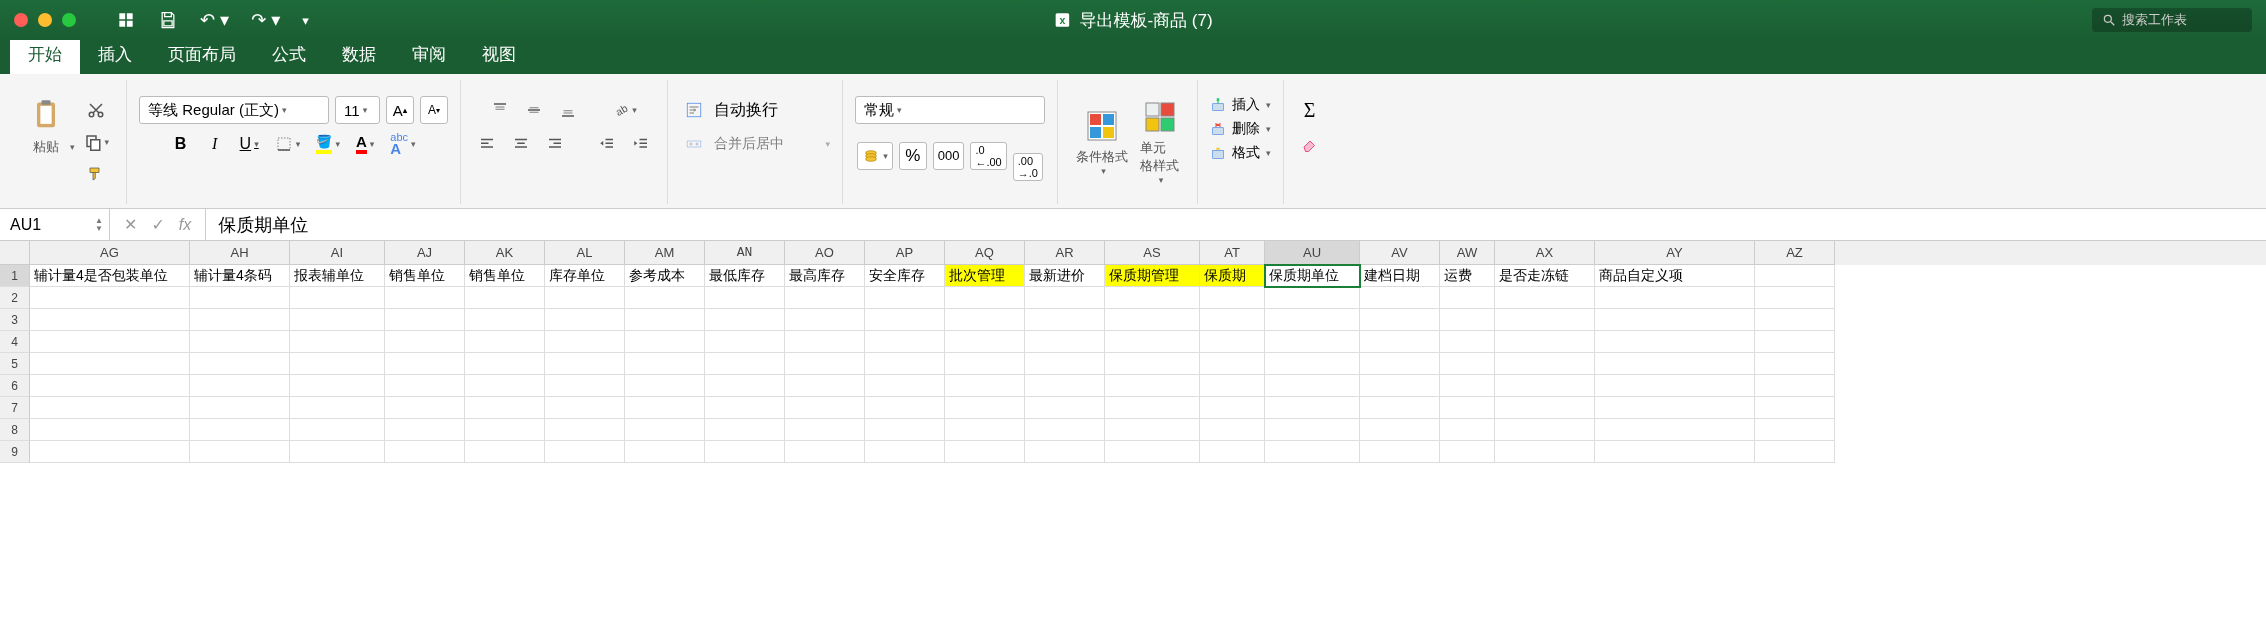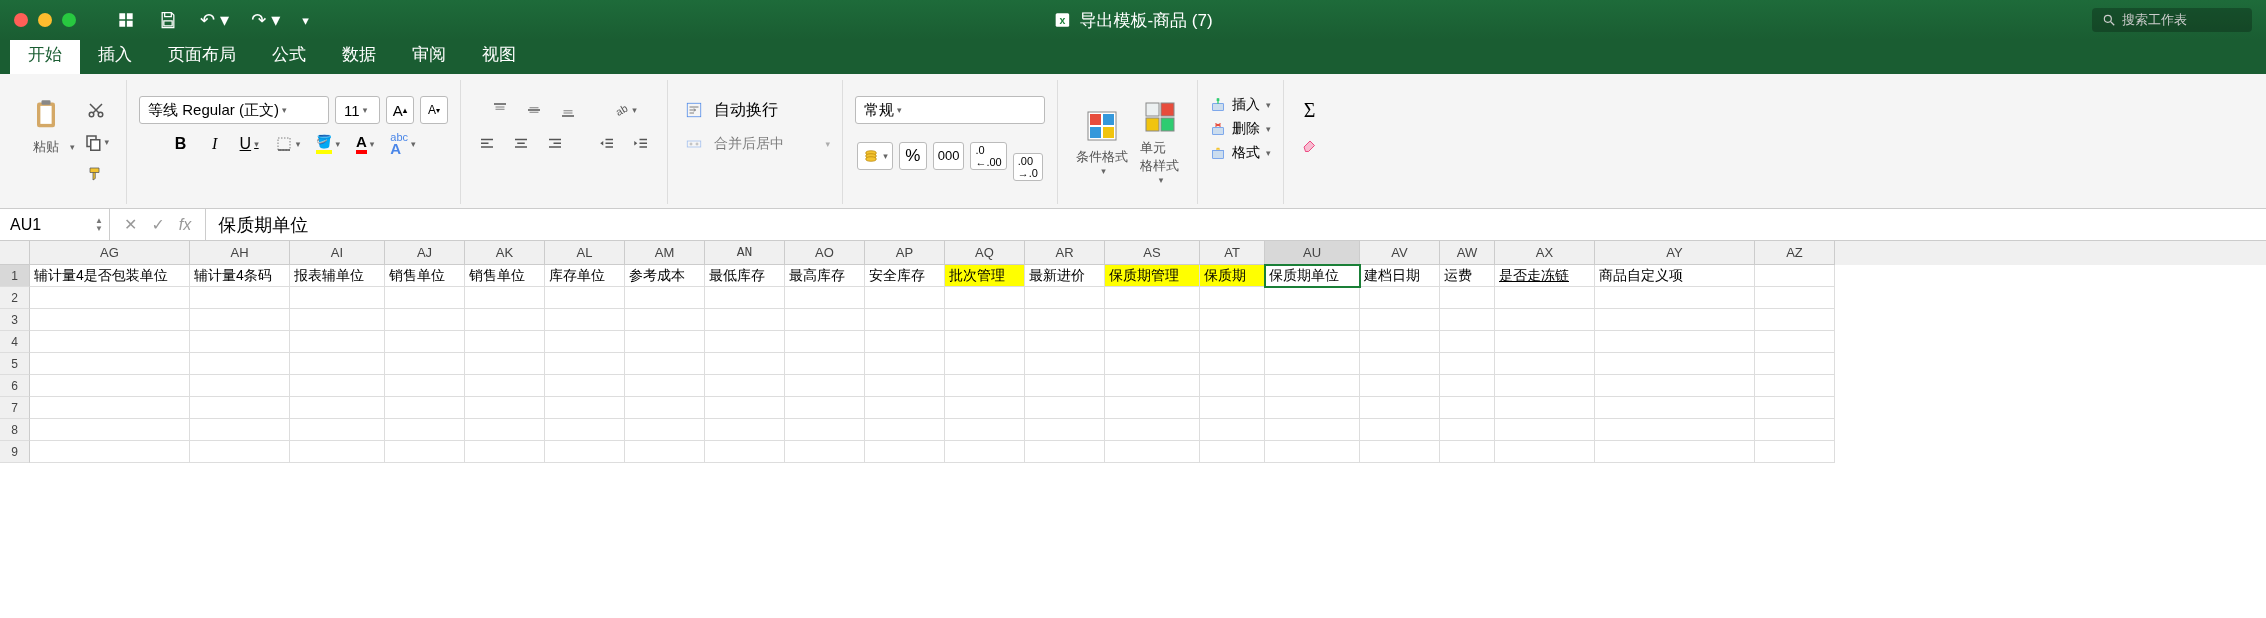--- a/index.html
+++ b/index.html
@@ -427,21 +427,21 @@
           <div class="cell" style="width: 80px;">最低库存</div>
           <div class="cell" style="width: 80px;">最高库存</div>
           <div class="cell" style="width: 80px;">安全库存</div>
           <div class="cell hl" style="width: 80px;">批次管理</div>
           <div class="cell" style="width: 80px;">最新进价</div>
           <div class="cell hl" style="width: 95px;">保质期管理</div>
           <div class="cell hl" style="width: 65px;">保质期</div>
           <div class="cell active" style="width: 95px;">保质期单位</div>
           <div class="cell" style="width: 80px;">建档日期</div>
           <div class="cell" style="width: 55px;">运费</div>
-          <div class="cell" style="width: 100px; text-decoration: underline;">是否走冻链</div>
+          <div class="cell" style="width: 100px;">是否走冻链</div>
           <div class="cell" style="width: 160px;">商品自定义项</div>
           <div class="cell" style="width: 80px;"></div>
         </div>
         <div class="cellrow">
           <div class="cell" style="width: 160px;"></div>
           <div class="cell" style="width: 100px;"></div>
           <div class="cell" style="width: 95px;"></div>
           <div class="cell" style="width: 80px;"></div>
           <div class="cell" style="width: 80px;"></div>
           <div class="cell" style="width: 80px;"></div>

